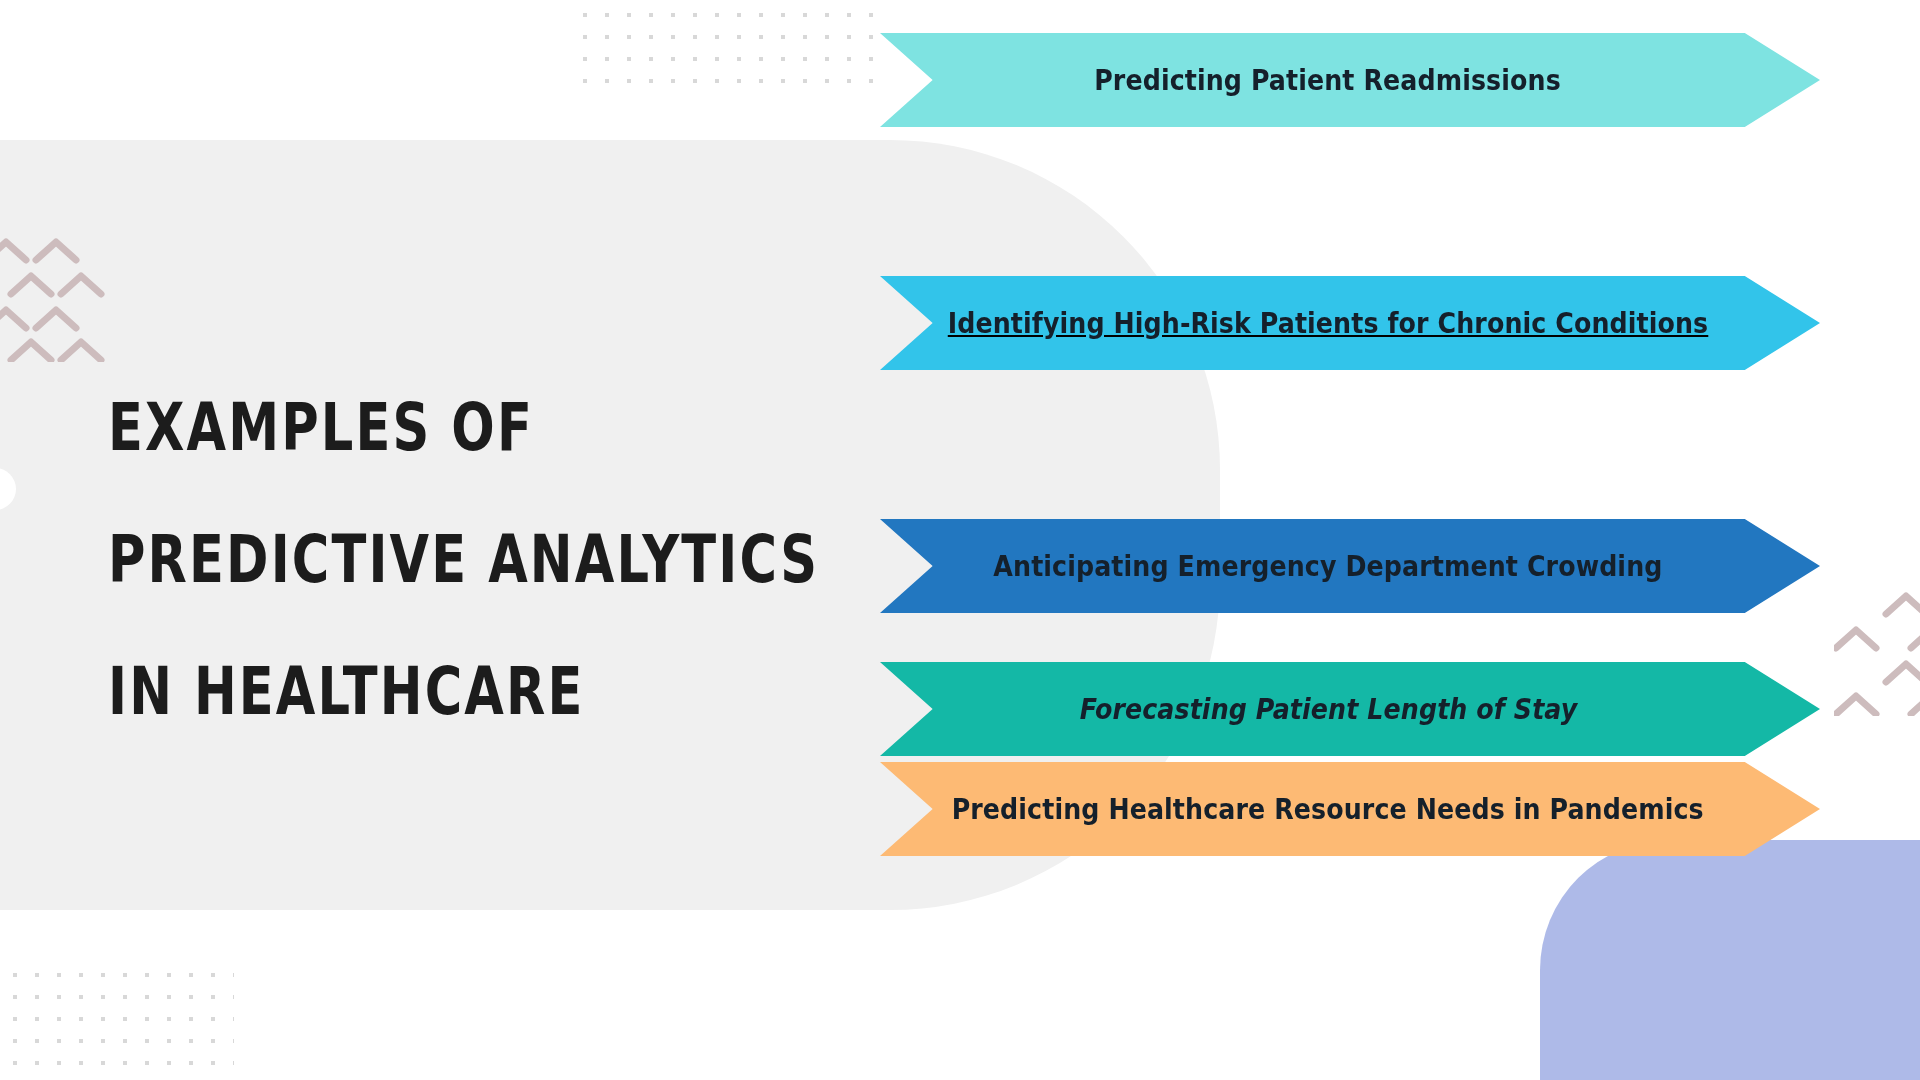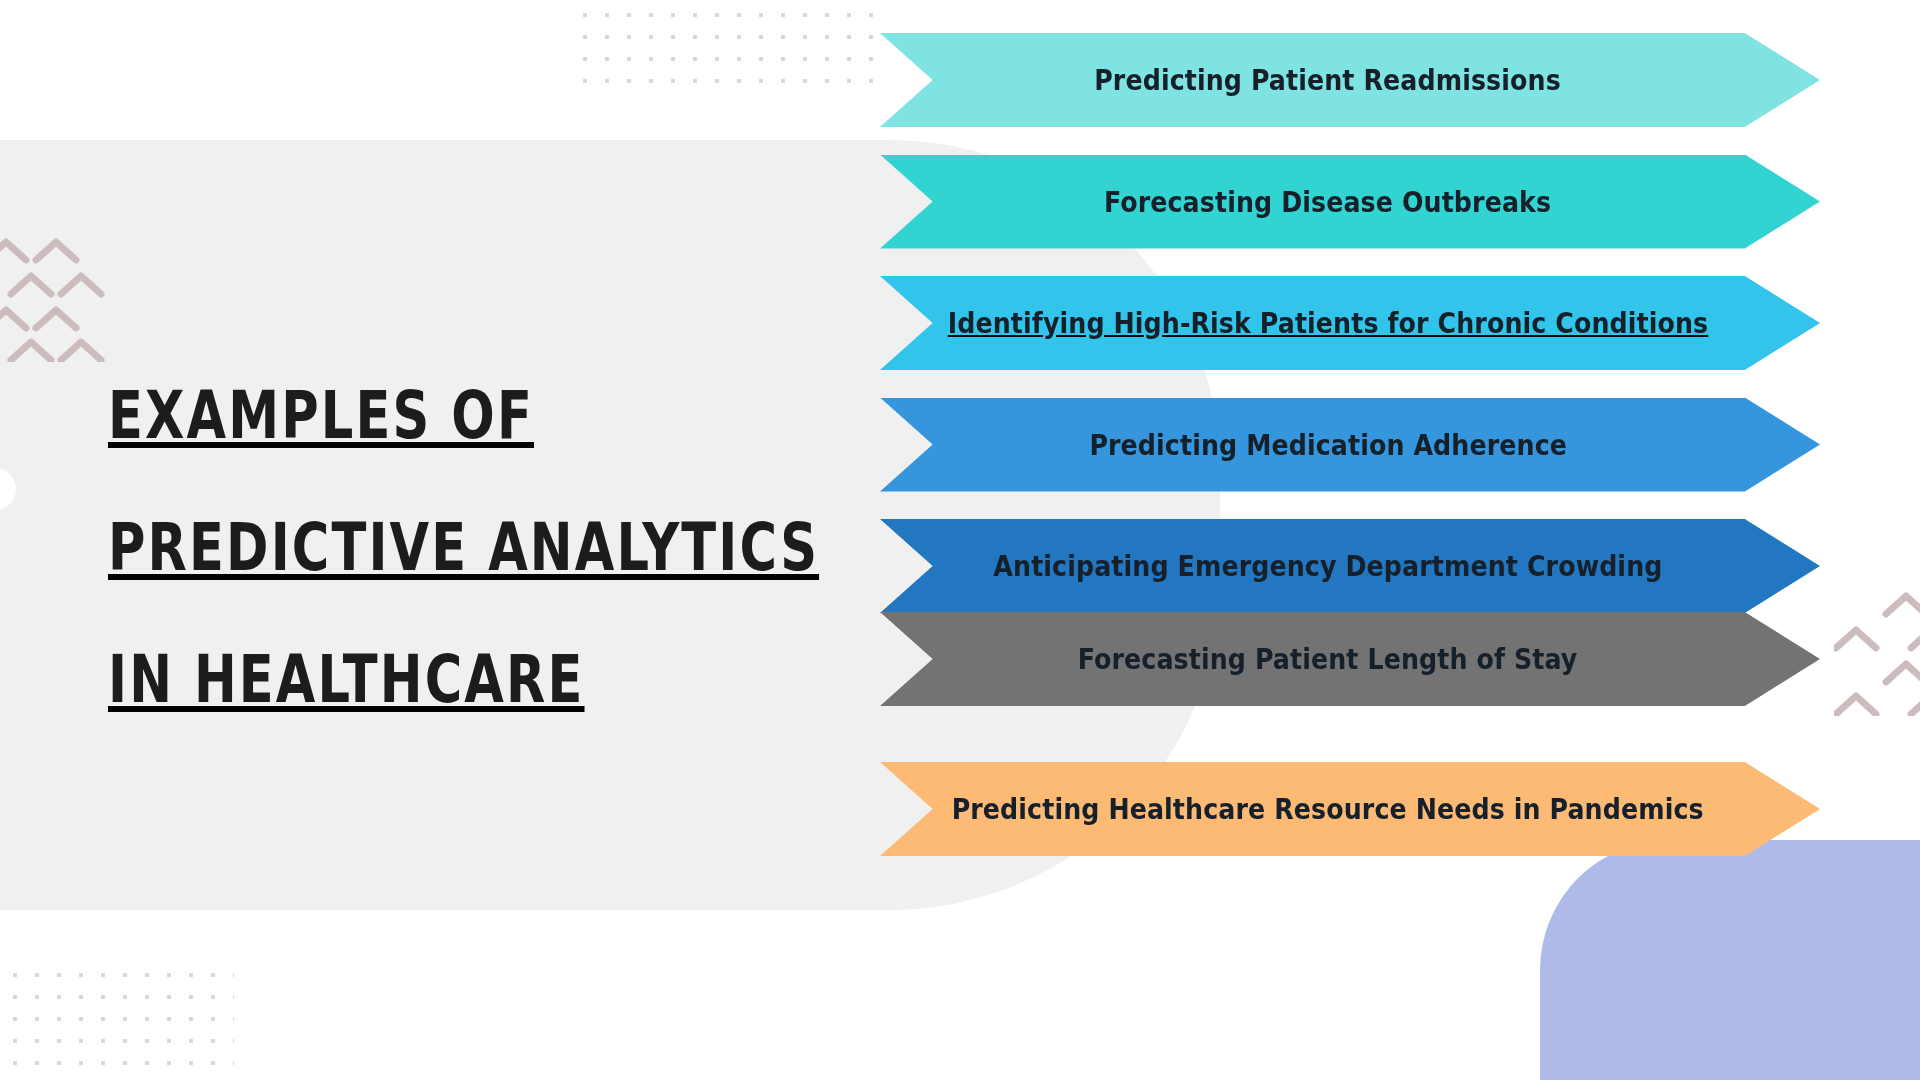--- a/index.html
+++ b/index.html
@@ -92,24 +92,23 @@
 
   
   .chev-group { position: absolute; z-index: 1; }
   #chev-left  { left: -16px;  top: 232px; }
   #chev-right { left: 1834px; top: 586px; }
 
   
   .title-block {
     position: absolute;
     left: 108px;
-    top: 350px;
+    top: 362px;
     width: 680px;
     z-index: 3;
-    text-decoration: underline;
   }
   .title-line {
     font-family: "DejaVu Sans Condensed", "Liberation Sans Narrow", "Liberation Sans", sans-serif;
     font-weight: 700;
     font-size: 66px;
     line-height: 132px;
     letter-spacing: 2.5px;
     color: #1c1c1c;
     white-space: nowrap;
     transform: scaleX(0.86);
@@ -204,33 +203,27 @@
   <div class="title-block">
     <div class="title-line">EXAMPLES OF</div>
     <div class="title-line">PREDICTIVE ANALYTICS</div>
     <div class="title-line">IN HEALTHCARE</div>
   </div>
 
   <div class="banners" id="banner-list">
       <div class="banner" style="top: 33px; background: rgb(126, 227, 225);">
         <span class="banner-label" style="color: rgb(21, 32, 43);">Predicting Patient Readmissions</span>
       </div>
-      <div class="banner" style="top: 154.5px; background: rgb(50, 212, 210);">
-        <span class="banner-label" style="color: rgb(21, 32, 43);">Forecasting Disease Outbreaks</span>
-      </div>
       <div class="banner" style="top: 276px; background: rgb(50, 196, 234); text-decoration: underline;">
         <span class="banner-label" style="color: rgb(21, 32, 43);">Identifying High-Risk Patients for Chronic Conditions</span>
       </div>
-      <div class="banner" style="top: 397.5px; background: rgb(53, 150, 222);">
-        <span class="banner-label" style="color: rgb(21, 32, 43);">Predicting Medication Adherence</span>
-      </div>
       <div class="banner" style="top: 519px; background: rgb(34, 119, 192); align-items: center;">
         <span class="banner-label" style="color: rgb(21, 32, 43);">Anticipating Emergency Department Crowding</span>
       </div>
-      <div class="banner" style="top: 612px; background: #737373;">
+      <div class="banner" style="top: 662px; background: #14b8a6; font-style: italic;">
         <span class="banner-label" style="color: rgb(21, 32, 43);">Forecasting Patient Length of Stay</span>
       </div>
       <div class="banner" style="top: 762px; background: #fdba74;">
         <span class="banner-label" style="color: rgb(21, 32, 43);">Predicting Healthcare Resource Needs in Pandemics</span>
       </div>
     </div>
 
 </div>
 
 </body></html>

